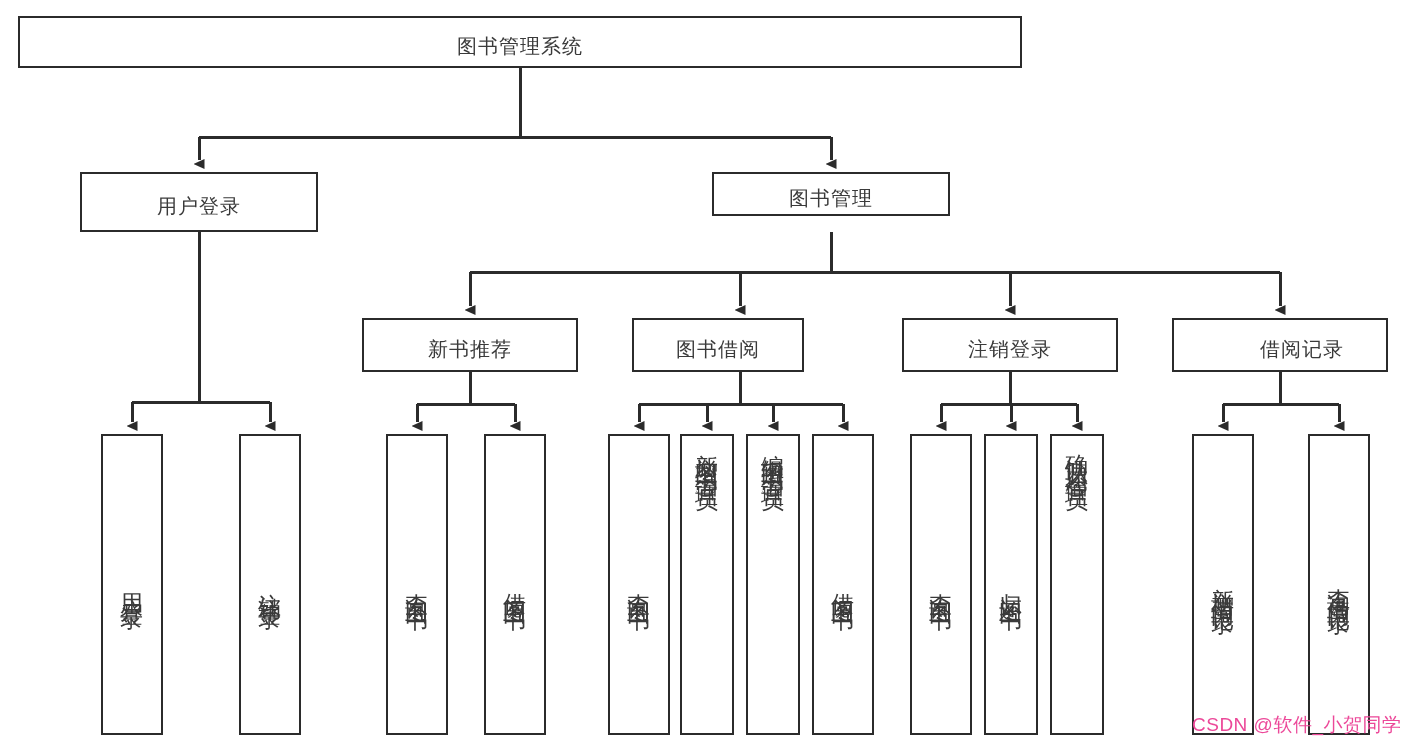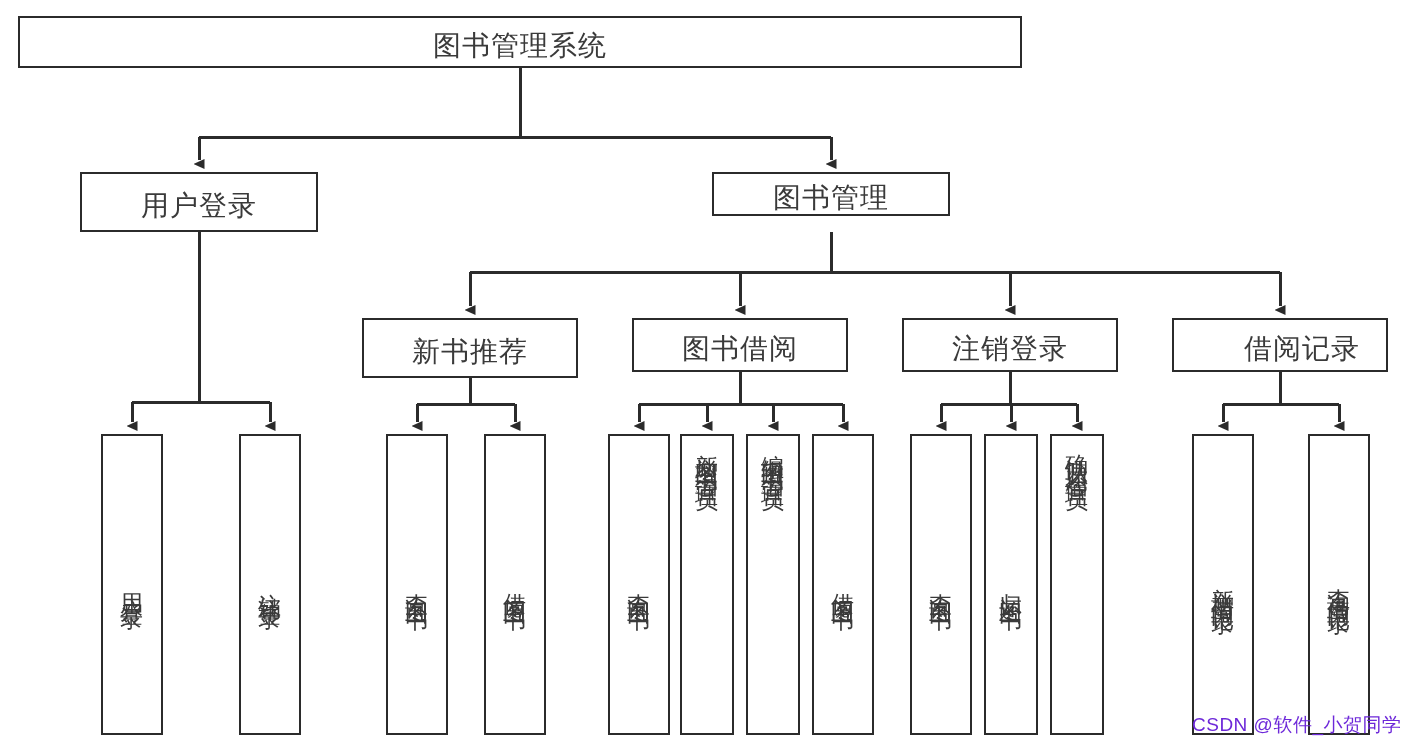--- a/index.html
+++ b/index.html
@@ -27,21 +27,21 @@
     border:2px solid #2b2b2b;
     display:flex;
     align-items:center;
     justify-content:center;
     color:#3a3a3a;
   }
   .node.h{
     
   }
   .node.h .label{
-    font-size:28px;
+    font-size:20px;
     line-height:1.1;
     letter-spacing:1px;
     white-space:nowrap;
     margin-top:8px;
   }
   .node.v{
     
     align-items:flex-start;
     justify-content:center;
     padding-top:0;
@@ -51,21 +51,21 @@
     text-orientation:upright;
     font-size:23px;
     line-height:1.22;
     letter-spacing:5px;
     white-space:nowrap;
     display:block;
   }
   .node.v.mid .label{ margin-top:auto; margin-bottom:auto; }
   .watermark{
     position:absolute;
-    color:#6d28d9;
+    color:#ec4899;
     font-size:19px;
     letter-spacing:0.5px;
     white-space:nowrap;
     user-select:none;
   }
 </style>
 </head>
 <body>
 
 <div id="canvas">
@@ -124,24 +124,24 @@
     <span class="label">图书管理系统</span>
   </div>
 
   <div class="node h" style="left:80px;top:172px;width:238px;height:60px;">
     <span class="label">用户登录</span>
   </div>
   <div class="node h" style="left:712px;top:172px;width:238px;height:44px;">
     <span class="label">图书管理</span>
   </div>
 
-  <div class="node h" style="left:362px;top:318px;width:216px;height:60px;">
+  <div class="node h" style="left:362px;top:318px;width:216px;height:54px;">
     <span class="label">新书推荐</span>
   </div>
-  <div class="node h" style="left:632px;top:318px;width:216px;height:54px;">
+  <div class="node h" style="left:632px;top:318px;width:172px;height:54px;">
     <span class="label">图书借阅</span>
   </div>
   <div class="node h" style="left:902px;top:318px;width:216px;height:54px;">
     <span class="label">注销登录</span>
   </div>
   <div class="node h" style="left:1172px;top:318px;width:216px;height:54px;padding-left:44px;">
     <span class="label">借阅记录</span>
   </div>
 
   <div class="node v mid" style="left:101px;top:434px;width:62px;height:301px;">

